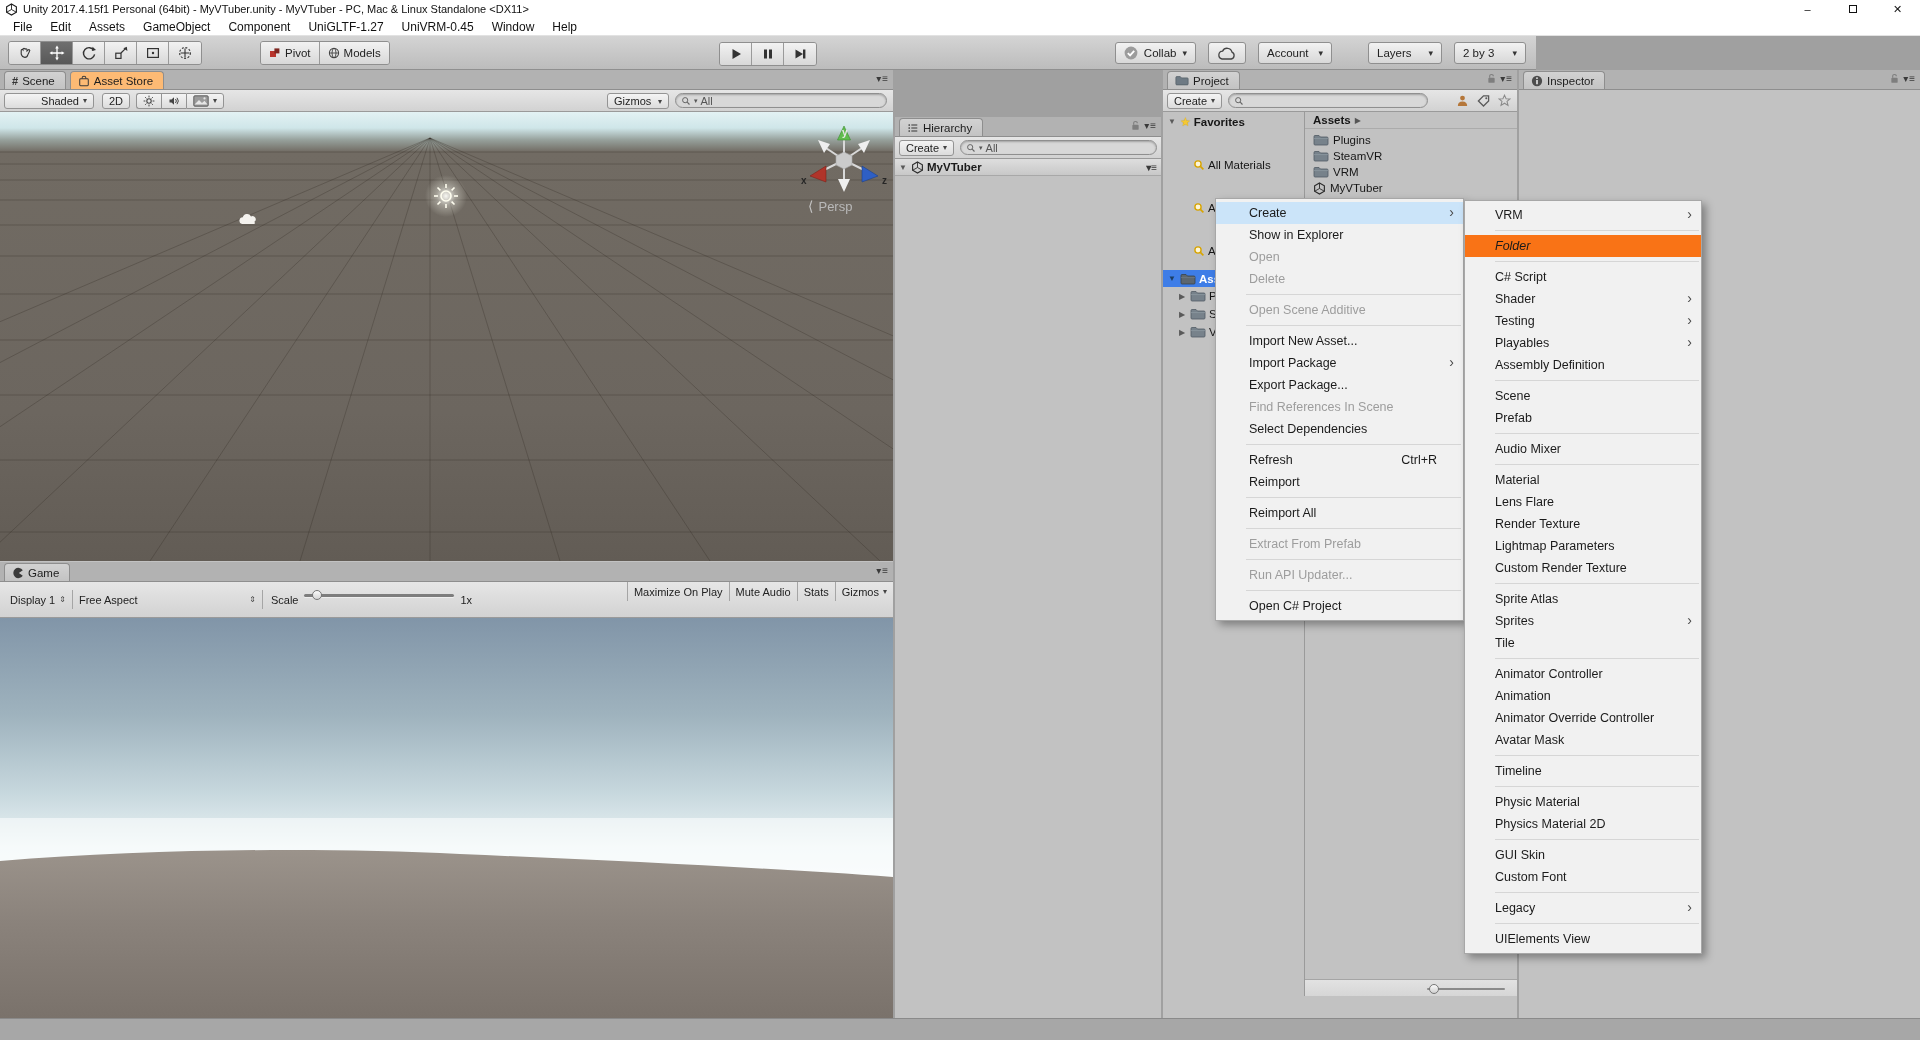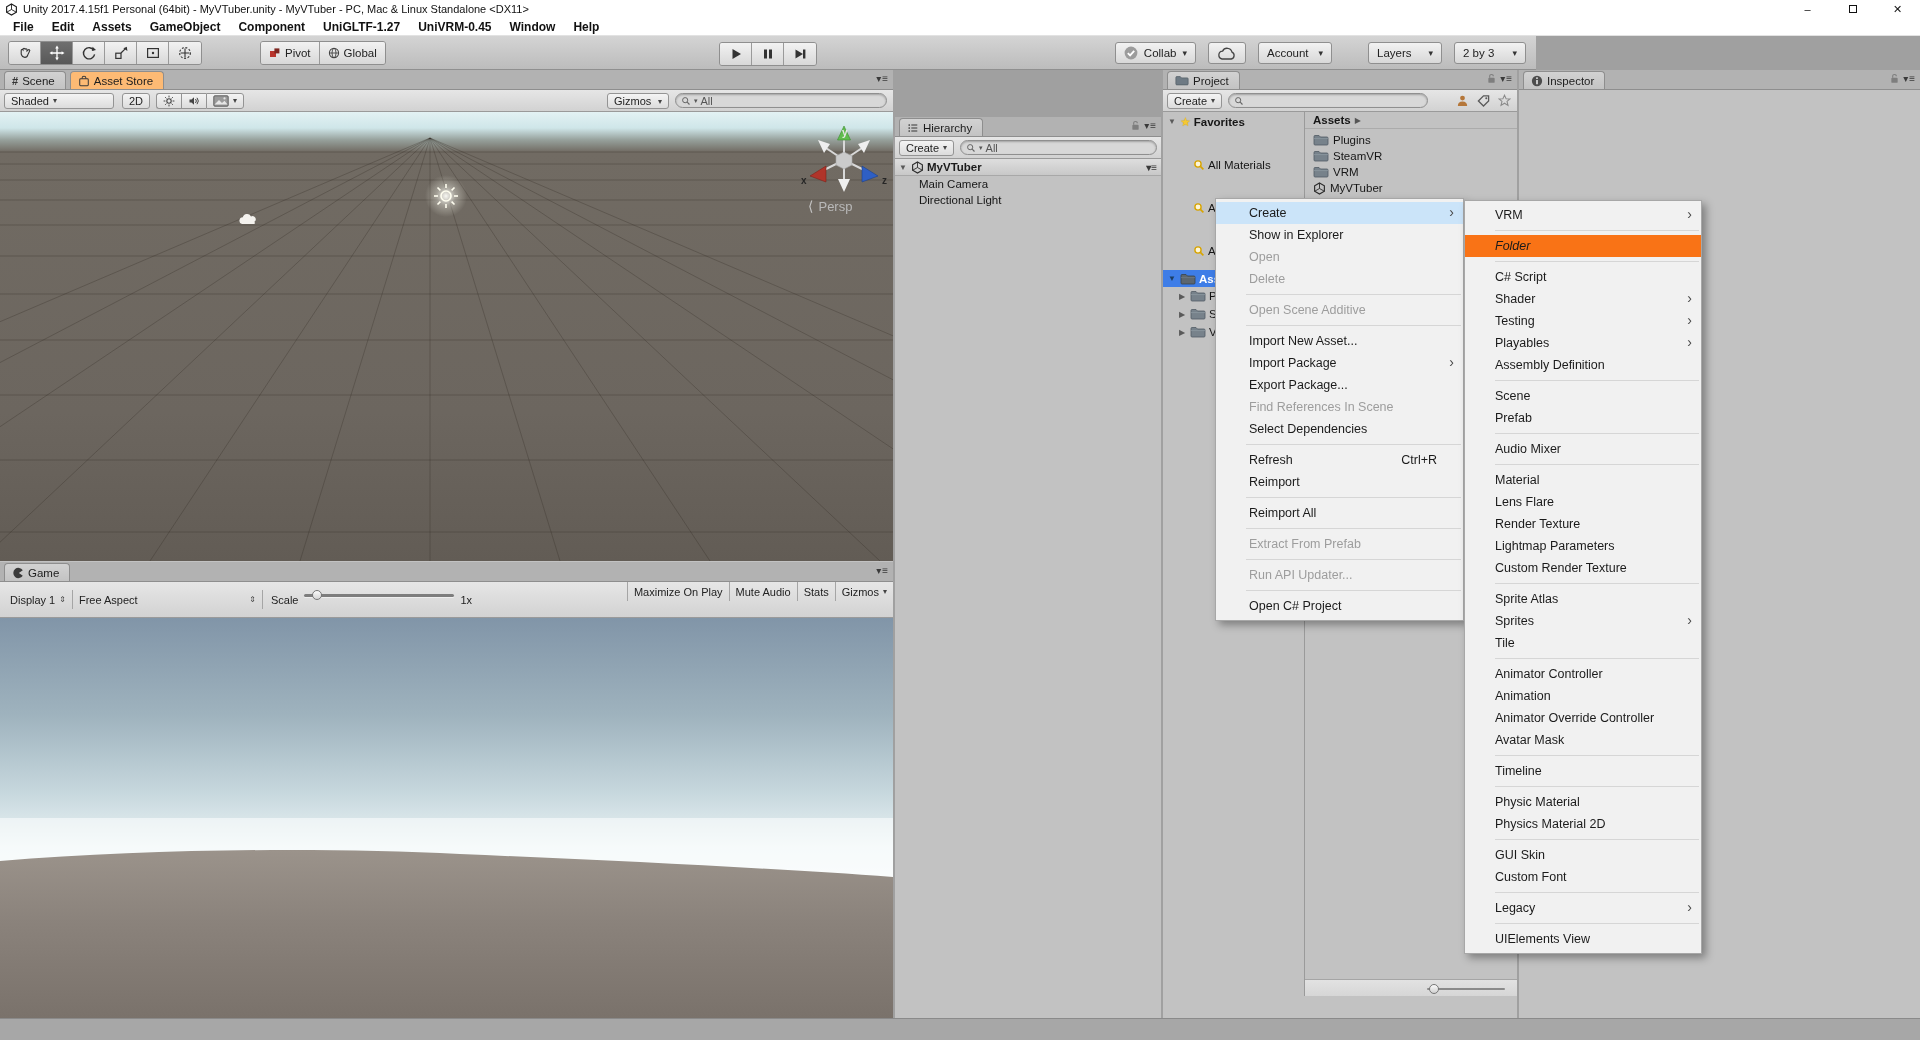--- a/index.html
+++ b/index.html
@@ -8,21 +8,21 @@
 
   
   .titlebar { position:absolute; left:0; top:0; width:1920px; height:18px; background:#ffffff; display:flex; align-items:center; padding-left:5px; }
   .titlebar .t-icon { width:13px; height:13px; margin-right:5px; }
   .titlebar .t-text { font-size:11px; color:#111; white-space:nowrap; }
   .win-controls { position:absolute; right:0; top:0; height:18px; display:flex; }
   .win-btn { width:45px; height:18px; display:flex; align-items:center; justify-content:center; font-size:11px; color:#111; }
   .win-btn .sq { width:8px; height:8px; border:1px solid #111; display:inline-block; }
 
   .menubar { position:absolute; left:0; top:18px; width:1920px; height:18px; background:#ffffff; display:flex; align-items:center; padding-left:4px; border-bottom:1px solid #e2e2e2; }
-  .mb-item { font-size:12px; padding:0 9px; color:#111;font-weight:bold; }
+  .mb-item { font-size:12px; padding:0 9px; color:#111; }
 
   
   .toolbar { position:absolute; left:0; top:36px; width:1536px; height:34px; background:linear-gradient(#d4d4d4,#bcbcbc); border-bottom:1px solid #8f8f8f; display:flex; align-items:center; }
   .tool-group { display:flex; margin-left:8px; border:1px solid #8f8f8f; border-radius:3px; overflow:hidden; }
   .tool-btn { width:32px; height:22px; background:linear-gradient(#f2f2f2,#d8d8d8); border-right:1px solid #9a9a9a; display:flex; align-items:center; justify-content:center; }
   .tool-btn:last-child { border-right:none; }
   .tool-btn.active { background:linear-gradient(#6f6f6f,#585858); }
   .tool-btn svg { width:16px; height:16px; }
   .btn-group { display:flex; border:1px solid #8f8f8f; border-radius:3px; overflow:hidden; margin-left:58px; }
   .bar-btn { height:22px; background:linear-gradient(#f2f2f2,#d8d8d8); display:flex; align-items:center; font-size:11.5px; padding:0 8px; gap:4px; color:#222; }
@@ -212,21 +212,21 @@
           <rect x="5.4" y="1.4" width="5" height="5" fill="#7e2620"></rect>
         </svg>
       <span>Pivot</span>
     </div>
     <div class="bar-btn">
       <svg class="icon12" viewBox="0 0 12 12">
           <circle cx="6" cy="6" r="4.6" fill="none" stroke="#444" stroke-width="1.1"></circle>
           <ellipse cx="6" cy="6" rx="2" ry="4.6" fill="none" stroke="#444" stroke-width="0.9"></ellipse>
           <line x1="1.4" y1="6" x2="10.6" y2="6" stroke="#444" stroke-width="0.9"></line>
         </svg>
-      <span>Global</span>
+      <span>Models</span>
     </div>
   </div>
   <div class="transport">
     <div class="tool-btn">
         <svg viewBox="0 0 16 16">
           <polygon points="4.5,3 13,8 4.5,13" fill="#333"></polygon>
         </svg>
       </div>
     <div class="tool-btn">
         <svg viewBox="0 0 16 16">
@@ -282,21 +282,21 @@
           <rect x="2" y="4.5" width="10" height="8" rx="1" fill="none" stroke="#3a3a3a" stroke-width="1.2"></rect>
           <path d="M4.8 4.5 V3.6 a2.2 2.2 0 0 1 4.4 0 V4.5" fill="none" stroke="#3a3a3a" stroke-width="1.2"></path>
         </svg>
       <span>Asset Store</span>
     </div>
     <div class="panel-corner">
         <span>▾≡</span>
       </div>
   </div>
   <div class="subbar">
-    <div class="mini-btn" style="width:110px; justify-content:flex-start;">
+    <div class="mini-btn" style="width:90px; justify-content:flex-end;">
       <span>Shaded</span>
         <span class="caret">▾</span>
     </div>
     <div style="width:8px;"></div>
     <div class="mini-btn">
         <span>2D</span>
       </div>
     <div style="width:6px;"></div>
     <div class="mini-btn seg seg-first">
         <svg class="icon12" viewBox="0 0 12 12">
@@ -534,24 +534,20 @@
   </div>
   <div class="hrow-scene">
     <span class="tree-arrow">▼</span>
     <svg class="unitysvg" viewBox="0 0 16 16">
         <path d="M8 1.2 L14 4.6 V11.4 L8 14.8 L2 11.4 V4.6 Z" fill="none" stroke="#2b2b2b" stroke-width="1.4"></path>
         <path d="M8 8 L8 1.2 M8 8 L14 11.4 M8 8 L2 11.4" stroke="#2b2b2b" stroke-width="1.1" fill="none"></path>
       </svg>
     <span>MyVTuber</span>
     <span class="row-corner">▾≡</span>
   </div>
-  <div>
-      <div class="hrow">Main Camera</div>
-      <div class="hrow">Directional Light</div>
-    </div>
 </div>
 
 <div class="panel project-panel">
   <div class="tabbar">
     <div class="tab active">
       <svg class="foldersvg" style="width:14px;height:11px;" viewBox="0 0 16 12">
           <path d="M1 2.5 Q1 1.5 2 1.5 H6 L7.5 3 H14 Q15 3 15 4 V10 Q15 11 14 11 H2 Q1 11 1 10 Z" fill="#6e7a84" stroke="#515b64" stroke-width="0.8"></path>
         </svg>
       <span>Project</span>
     </div>

